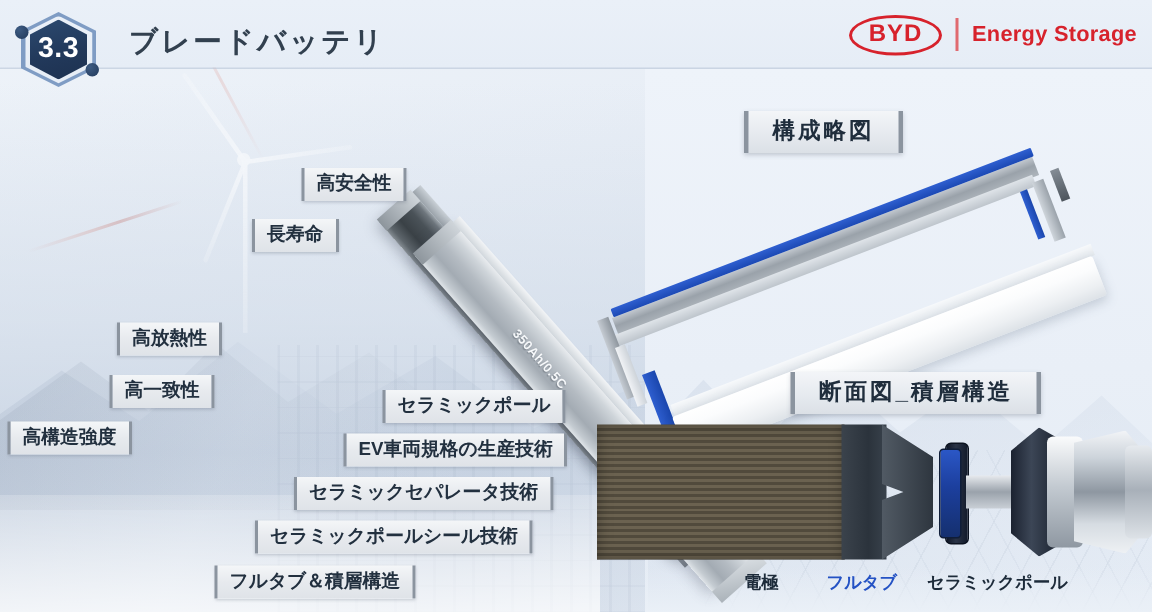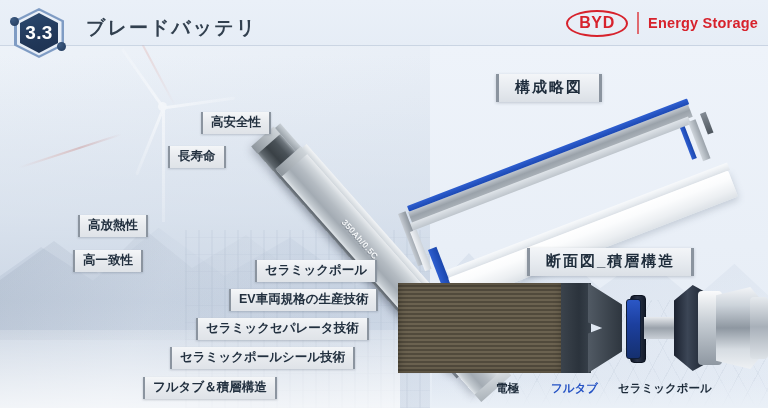--- a/index.html
+++ b/index.html
@@ -240,20 +240,21 @@
     <div class="blade blade-light">
       <div class="bl-cap"></div>
       <div class="bl-txt bl-txt-light">350Ah/0.5C</div>
     </div>
   </div>
 
   <div class="lbl" style="left:201px;top:112px">高安全性</div>
   <div class="lbl" style="left:168px;top:146px">長寿命</div>
   <div class="lbl" style="left:78px;top:215px">高放熱性</div>
   <div class="lbl" style="left:73px;top:250px">高一致性</div>
+  <div class="lbl" style="left:5px;top:281px">高構造強度</div>
 
   <div class="lbl" style="left:255px;top:260px">セラミックポール</div>
   <div class="lbl" style="left:229px;top:289px">EV車両規格の生産技術</div>
   <div class="lbl" style="left:196px;top:318px">セラミックセパレータ技術</div>
   <div class="lbl" style="left:170px;top:347px">セラミックポールシール技術</div>
   <div class="lbl" style="left:143px;top:377px">フルタブ＆積層構造</div>
 
   <div class="sec-head" style="left:496px;top:74px">構成略図</div>
 
   <div class="diag1">

